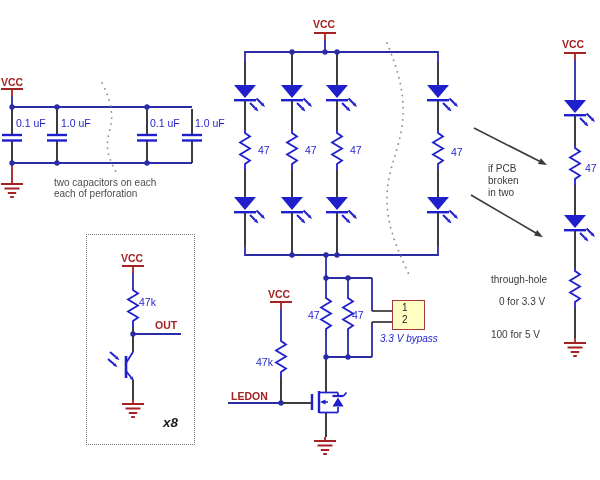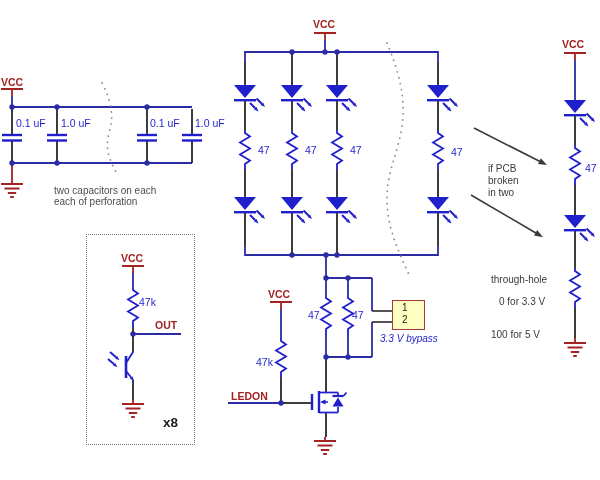--- a/index.html
+++ b/index.html
@@ -2,21 +2,21 @@
 <html><head>
 <meta charset="utf-8">
 <style>
   html,body{margin:0;padding:0;background:#ffffff;}
   #canvas{position:relative;width:600px;height:480px;background:#ffffff;overflow:hidden;
           font-family:"Liberation Sans", sans-serif;}
   svg.schem{position:absolute;left:0;top:0;}
   .lbl{position:absolute;font-size:10px;line-height:11px;white-space:nowrap;}
   .red{color:#a42222;font-weight:bold;font-size:10.5px;}
   .blue{color:#1f1fcc;font-size:10.5px;text-align:right;}
-  .gray{color:#4d4d4d;font-size:10px;margin-top:8px;}
+  .gray{color:#4d4d4d;font-size:10px;}
   .gray2{color:#3a3a3a;font-size:10px;}
   .mult{font-size:13.5px;font-weight:bold;color:#1c1c1c;}
   .connector{position:absolute;left:392px;top:300px;width:33px;height:30px;
              background:#ffffc2;border:1.6px solid #a63a3a;box-sizing:border-box;}
   .connector .pin{position:absolute;left:9px;font-size:10px;line-height:12px;color:#1c1c1c;}
   .x8box{position:absolute;left:86px;top:234px;width:109px;height:211px;
          border:1.6px dotted #777;box-sizing:border-box;}
 </style>
 </head>
 <body>
@@ -229,21 +229,21 @@
 <div class="lbl red" style="left:268px;top:289px;">VCC</div>
 <div class="lbl blue" style="left:256px;top:357px;">47k</div>
 <div class="lbl red" style="left:231px;top:391px;">LEDON</div>
 <div class="lbl blue" style="left:308px;top:310px;">47</div>
 <div class="lbl blue" style="left:352px;top:310px;">47</div>
 <div class="lbl blue" style="left:380px;top:333px;font-size:10px;font-style:italic;">3.3 V bypass</div>
 
 <div class="lbl red" style="left:121px;top:253px;">VCC</div>
 <div class="lbl blue" style="left:139px;top:297px;">47k</div>
 <div class="lbl red" style="left:155px;top:320px;">OUT</div>
-<div class="lbl mult" style="left:163px;top:417px;">x8</div>
+<div class="lbl mult" style="left:163px;top:417px;font-style:italic;">x8</div>
 
 <div class="lbl red" style="left:562px;top:39px;">VCC</div>
 <div class="lbl blue" style="left:585px;top:163px;">47</div>
 <div class="lbl gray2" style="left:488px;top:163px;">if PCB</div>
 <div class="lbl gray2" style="left:488px;top:175px;">broken</div>
 <div class="lbl gray2" style="left:488px;top:187px;">in two</div>
 <div class="lbl gray2" style="left:491px;top:274px;">through-hole</div>
 <div class="lbl gray2" style="left:491px;top:285px;margin-top:44px;">100 for 5 V</div>
 <div class="lbl gray2" style="left:499px;top:296px;">0 for 3.3 V</div>
 

